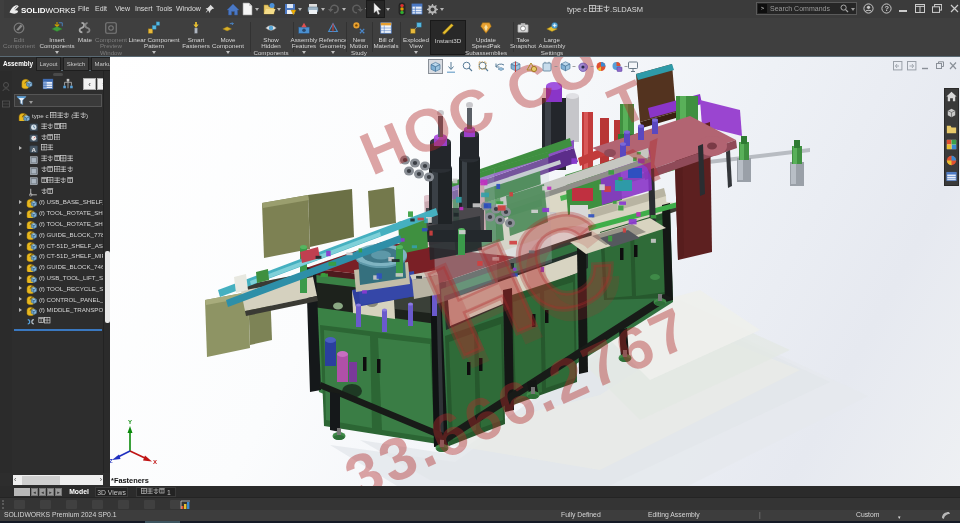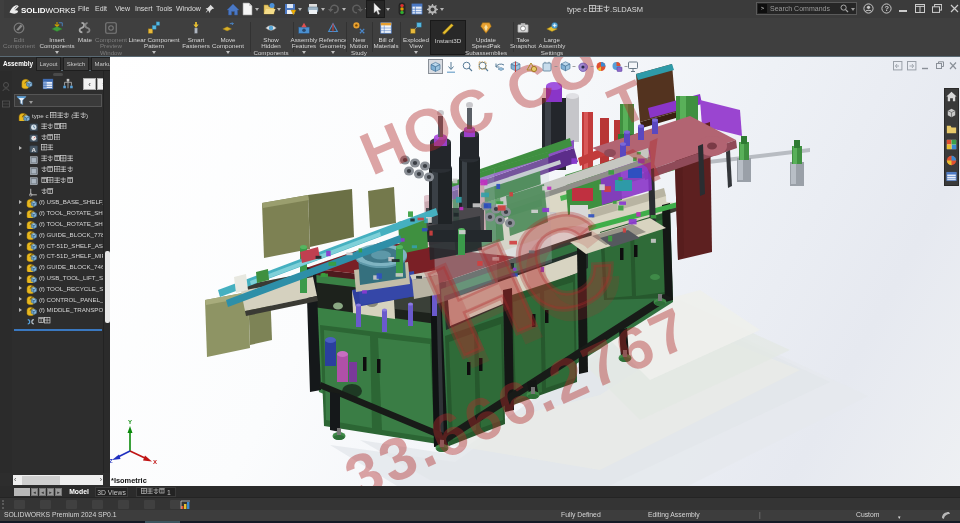--- a/index.html
+++ b/index.html
@@ -1049,21 +1049,21 @@
 </div>
 <div id="treesb">
       <div style="position:absolute;left:1px;top:180px;width:5px;height:72px;background:#e8e8e8;border-radius:2px"></div>
     </div>
 <div id="botleft"></div>
 <div id="hscroll">
       <div style="position:absolute;left:1px;top:1px;font-size:7px;color:#444;line-height:8px">‹</div>
       <div style="position:absolute;right:1px;top:1px;font-size:7px;color:#444;line-height:8px">›</div>
       <div style="position:absolute;left:9px;top:0.5px;width:38px;height:9px;background:#cfcfcf"></div>
     </div>
-<div class="abs" style="left:111px;top:476px;font-size:7.4px;font-weight:bold;color:#111">*Isometric</div>
+<div class="abs" style="left:111px;top:476px;font-size:7.4px;font-weight:bold;color:#111">*Fasteners</div>
 <div id="mdlrow"></div>
 <div class="abs" style="left:14px;top:488px;width:16px;height:8px;background:#b8b8b8"></div>
 <div class="abs" style="left:31px;top:488px;width:7px;height:8px;background:#9a9a9a;border:1px solid #777;font-size:5px;color:#333;text-align:center;line-height:7px">◂</div>
 <div class="abs" style="left:39px;top:488px;width:7px;height:8px;background:#9a9a9a;border:1px solid #777;font-size:5px;color:#333;text-align:center;line-height:7px">◂</div>
 <div class="abs" style="left:47px;top:488px;width:7px;height:8px;background:#9a9a9a;border:1px solid #777;font-size:5px;color:#333;text-align:center;line-height:7px">▸</div>
 <div class="abs" style="left:55px;top:488px;width:7px;height:8px;background:#9a9a9a;border:1px solid #777;font-size:5px;color:#333;text-align:center;line-height:7px">▸</div>
 <div class="mtab" style="left:64px;width:30px;color:#fff;font-weight:bold">Model</div>
 <div class="mtab" style="left:95px;width:33px;background:#232323;border:1px solid #3a3a3a">3D Views</div>
 <div class="mtab" style="left:136px;width:40px;background:#232323;border:1px solid #3a3a3a"><svg class="cjk" width="6" height="6" viewBox="0 0 6.2 6.2" style="margin:0">
         <rect x="0.4" y="0.4" width="5.4" height="5.4" fill="none" stroke="#c2c2c2" stroke-width="0.7"></rect>

